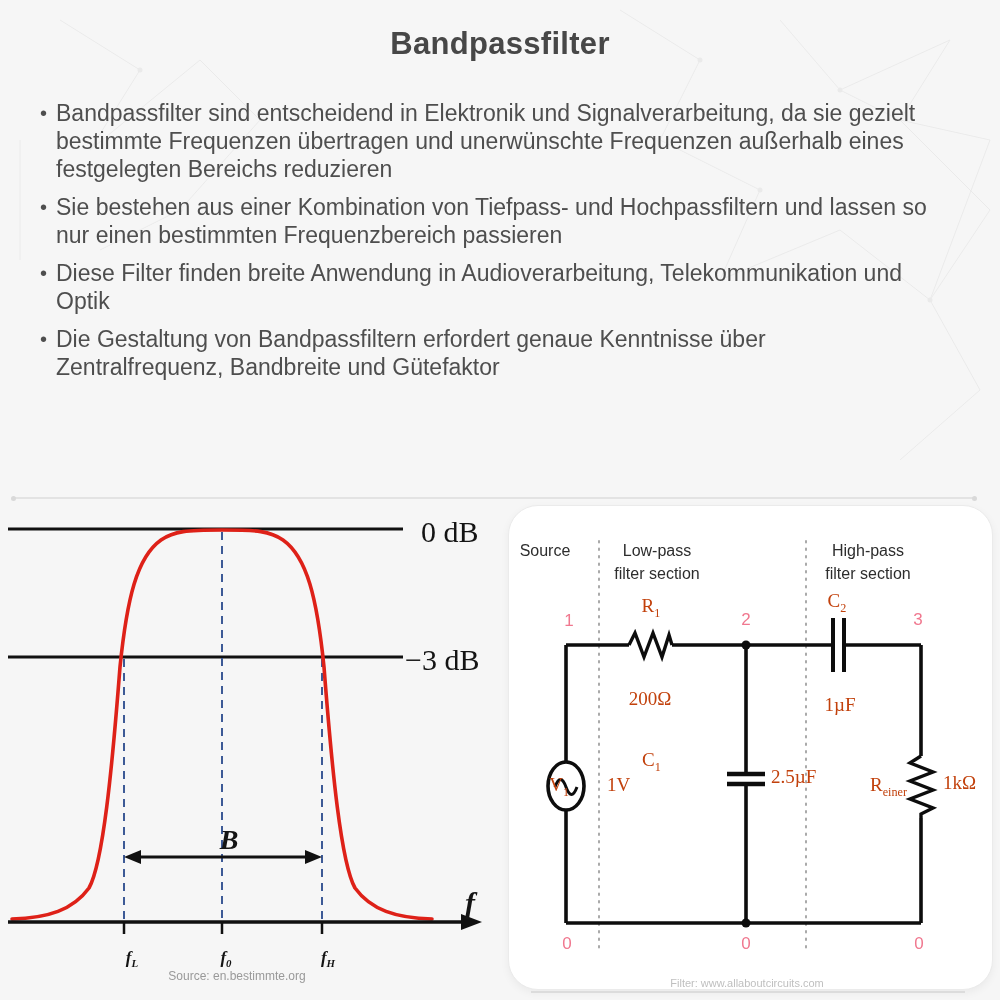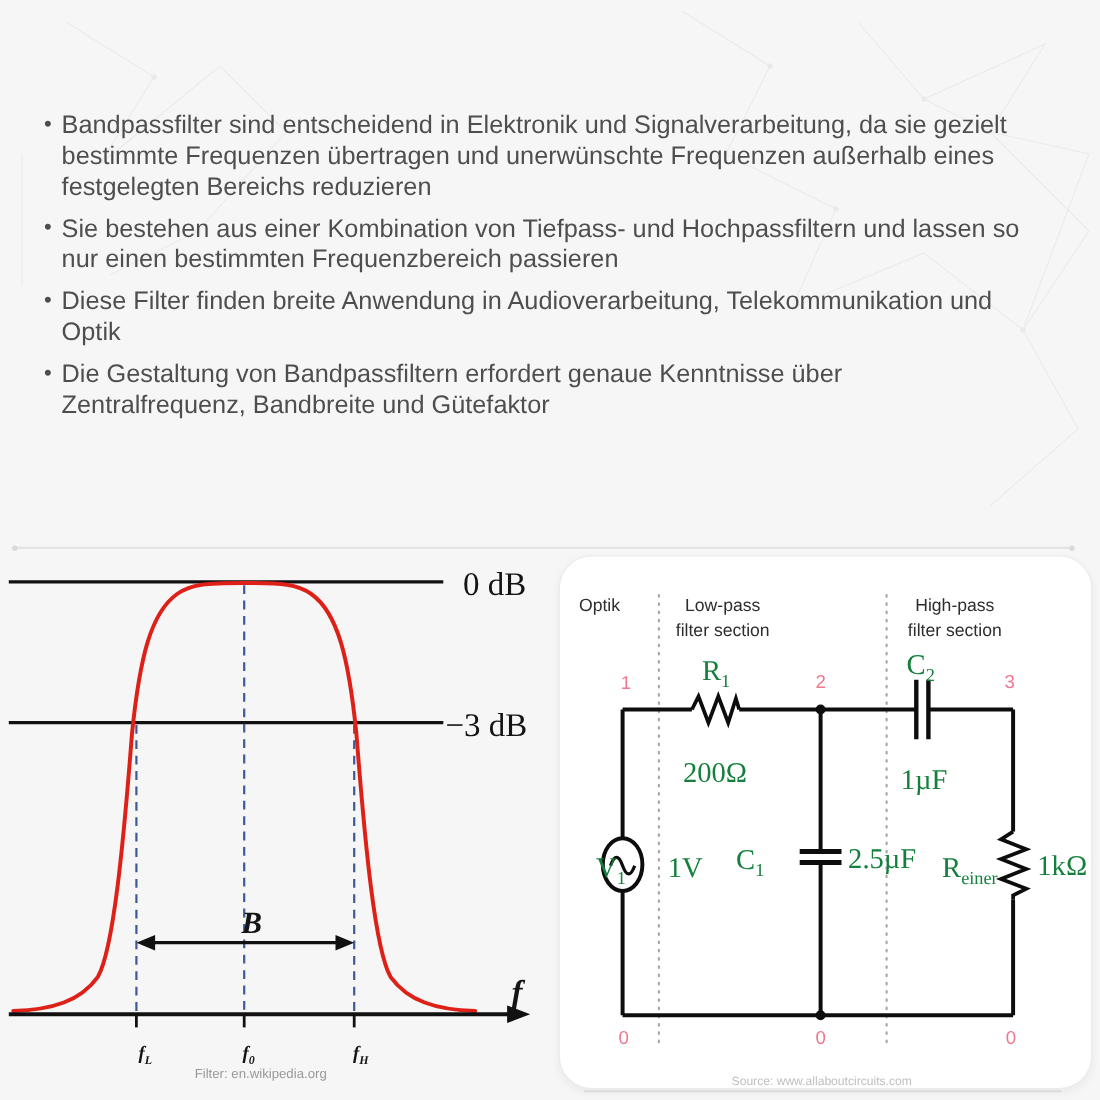--- a/index.html
+++ b/index.html
@@ -27,21 +27,21 @@
   .g-f{font-size:30px;font-style:italic;font-weight:700;}
   .g-tick{font-size:17px;font-style:italic;font-weight:700;}
   .g-tick sub,.c-lbl sub{font-size:64%;}
   .src{font-size:12px;color:#999;white-space:nowrap;}
   
   .card{top:505px;left:508px;width:485px;height:485px;background:#ffffff;border:1px solid #ebebeb;
         border-radius:30px;box-shadow:0 3px 8px rgba(0,0,0,.05);box-sizing:border-box;}
   .card-inner{position:absolute;inset:0;}
   .c-head{font-size:16px;color:#2d2d2d;text-align:center;line-height:23px;white-space:nowrap;}
   .c-node{font-size:17px;color:#f0788f;white-space:nowrap;}
-  .c-lbl{font-family:"Liberation Serif",serif;font-size:26px;color:#15803d;white-space:nowrap;}
+  .c-lbl{font-family:"Liberation Serif",serif;font-size:19px;color:#c2410c;white-space:nowrap;}
   .src2{font-size:11px;color:#bfbfbf;white-space:nowrap;}
   svg{display:block;}
 </style>
 </head>
 <body>
 
 <div class="stage">
 
   <svg class="abs" width="1000" height="500" viewBox="0 0 1000 500" style="top:0;left:0;opacity:.45;">
     <g stroke="#dddddd" stroke-width="1" fill="none">
@@ -53,20 +53,21 @@
     <g fill="#dcdcdc">
       <circle cx="700" cy="60" r="2.5"></circle>
         <circle cx="760" cy="190" r="2.5"></circle>
       <circle cx="930" cy="300" r="2.5"></circle>
         <circle cx="840" cy="90" r="2.5"></circle>
       <circle cx="140" cy="70" r="2.5"></circle>
         <circle cx="180" cy="210" r="2.5"></circle>
     </g>
   </svg>
 
+  <div class="abs title">Bandpassfilter</div>
 
   <div class="abs bullets">
     <div class="bullet">
       <span class="dot">•</span>
       <span class="txt">Bandpassfilter sind entscheidend in Elektronik und Signalverarbeitung, da sie gezielt bestimmte Frequenzen übertragen und unerwünschte Frequenzen außerhalb eines festgelegten Bereichs reduzieren</span>
     </div>
     <div class="bullet">
       <span class="dot">•</span>
       <span class="txt">Sie bestehen aus einer Kombination von Tiefpass- und Hochpassfiltern und lassen so nur einen bestimmten Frequenzbereich passieren</span>
     </div>
@@ -118,21 +119,21 @@
 
     <div class="abs serif g-db" style="left:421px;top:15px;">0 dB</div>
     <div class="abs serif g-db" style="left:405px;top:143px;">−3 dB</div>
     <div class="abs serif g-B center" style="left:229px;top:324px;">B</div>
     <div class="abs serif g-f center" style="left:470px;top:386px;">f</div>
 
     <div class="abs serif g-tick center" style="left:132px;top:448px;"><span>f</span><sub>L</sub></div>
     <div class="abs serif g-tick center" style="left:226px;top:448px;"><span>f</span><sub>0</sub></div>
     <div class="abs serif g-tick center" style="left:328px;top:448px;"><span>f</span><sub>H</sub></div>
 
-    <div class="abs src center" style="left:237px;top:469px;">Filter: en.wikipedia.org</div>
+    <div class="abs src center" style="left:237px;top:469px;">Source: en.bestimmte.org</div>
   </div>
 
   <div class="abs card">
     <div class="card-inner">
       <svg class="abs" style="top:0;left:0;" width="485" height="485" viewBox="0 0 485 485">
 
         <g stroke="#a9a9a9" stroke-width="2" stroke-dasharray="1.5 6" stroke-linecap="round">
           <line x1="90" y1="35" x2="90" y2="447"></line>
           <line x1="297" y1="35" x2="297" y2="447"></line>
         </g>
@@ -170,21 +171,21 @@
           <ellipse cx="57" cy="280" rx="18" ry="24" fill="#ffffff" stroke="#0d0d0d" stroke-width="3.6"></ellipse>
           <path d="M 46 281 q 5.5 -15 11 0 q 5.5 15 11 0" fill="none" stroke="#0d0d0d" stroke-width="3"></path>
         </g>
 
         <polyline points="412,250 401,257 424,266 401,275 424,284 401,293 424,302 412,308 412,312" fill="none" stroke="#0d0d0d" stroke-width="3.4"></polyline>
 
         <circle cx="237" cy="139" r="4.5" fill="#0d0d0d"></circle>
         <circle cx="237" cy="417" r="4.5" fill="#0d0d0d"></circle>
       </svg>
 
-      <div class="abs c-head center" style="left:36px;top:33px;">Optik</div>
+      <div class="abs c-head center" style="left:36px;top:33px;">Source</div>
       <div class="abs c-head center" style="left:148px;top:33px;">
         <div>Low-pass</div>
         <div>filter section</div>
       </div>
       <div class="abs c-head center" style="left:359px;top:33px;">
         <div>High-pass</div>
         <div>filter section</div>
       </div>
 
       <div class="abs c-node center" style="left:60px;top:105px;">1</div>
@@ -196,25 +197,25 @@
 
       <div class="abs c-lbl center" style="left:142px;top:89px;"><span>R</span><sub>1</sub></div>
       <div class="abs c-lbl center" style="left:141px;top:182px;">200Ω</div>
 
       <div class="abs c-lbl center" style="left:328px;top:84px;"><span>C</span><sub>2</sub></div>
       <div class="abs c-lbl center" style="left:331px;top:188px;">1µF</div>
 
       <div class="abs c-lbl" style="left:0;width:60px;top:268px;text-align:right;"><span>V</span><sub>1</sub></div>
       <div class="abs c-lbl" style="left:98px;top:268px;">1V</div>
 
-      <div class="abs c-lbl" style="left:133px;width:80px;top:261px;text-align:center;"><span>C</span><sub>1</sub></div>
+      <div class="abs c-lbl" style="left:133px;width:80px;top:243px;text-align:left;"><span>C</span><sub>1</sub></div>
       <div class="abs c-lbl" style="left:262px;top:260px;">2.5µF</div>
 
       <div class="abs c-lbl" style="left:318px;width:80px;top:268px;text-align:right;"><span>R</span><sub>einer</sub></div>
       <div class="abs c-lbl" style="left:434px;top:266px;">1kΩ</div>
 
-      <div class="abs src2 center" style="left:238px;top:471px;">Source: www.allaboutcircuits.com</div>
+      <div class="abs src2 center" style="left:238px;top:471px;">Filter: www.allaboutcircuits.com</div>
     </div>
   </div>
 
   <div class="abs hr-bottom"></div>
 
 </div>
 
 </body></html>

